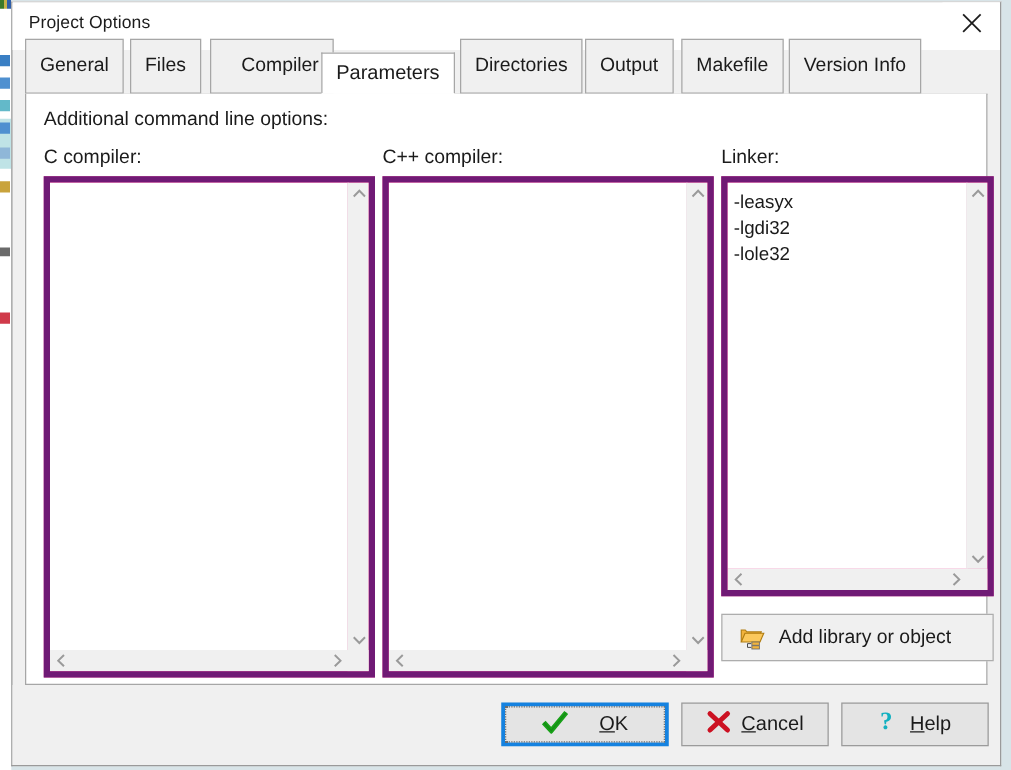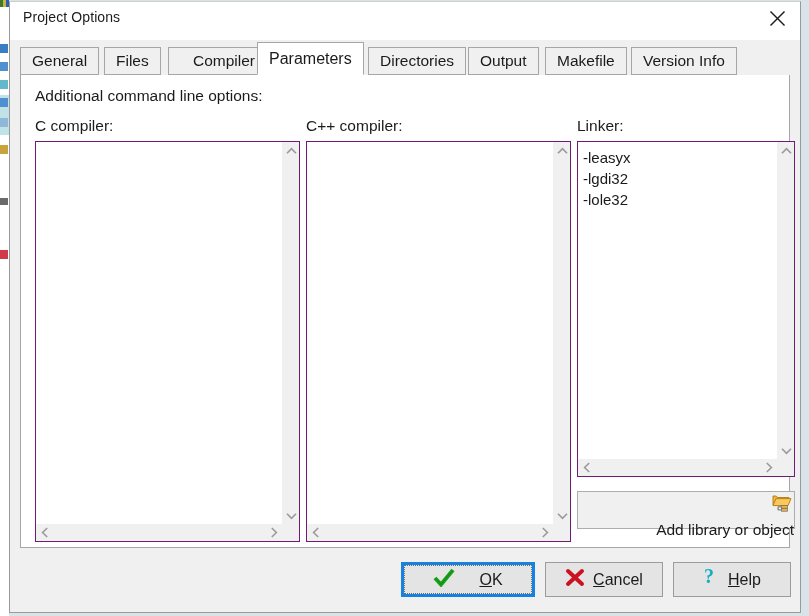--- a/index.html
+++ b/index.html
@@ -76,21 +76,21 @@
   .close-btn svg { display:block; }
 
   
   .tabstrip {
     position: absolute; left: 10px; top: 41px;
     width: 770px; height: 33px;
     border-bottom: 1px solid #a6a6a6;
   }
   .tab {
     position: absolute; bottom: 0;
-    height: 28px;
+    height: 44px;
     background: #f0f0f0;
     border: 1px solid #a6a6a6;
     border-bottom: 1px solid #a6a6a6;
     display: flex; align-items: center; justify-content: center;
     padding: 0 11px;
     font-size: 15.5px; color: #1b1b1b;
     white-space: nowrap;
   }
   .tab.active {
     height: 33px;
@@ -116,21 +116,21 @@
 
   .col-label {
     position: absolute;
     font-size: 15.5px; color: #1b1b1b;
   }
 
   
   .memo {
     position: absolute;
     background: #ec4899;
-    border: 1px solid #701a75;
+    border: 5px solid #701a75;
     overflow: hidden;
   }
   .memo .content {
     position: absolute; left: 0; top: 0; right: 17px; bottom: 17px;
     padding: 5px 4px 0 5px;
     font-size: 15px; color: #1a1a1a;
     line-height: 21px;
     overflow: hidden;
     white-space: pre;
     background: #ffffff;
@@ -157,26 +157,25 @@
   .vbar .up { top: 0; left: 0; }
   .vbar .down { bottom: 0; left: 0; }
   .hbar .left { left: 0; top: 0; }
   .hbar .right { right: 17px; top: 0; }
 
   
   .addlib-btn {
     position: absolute;
     background: #f0f0f0;
     border: 1px solid #adadad;
-    display: flex; align-items: flex-end;
+    display: flex; align-items: center;
     padding-left: 14px;
     gap: 9px;
     font-size: 15.5px; color: #1b1b1b;
     white-space: nowrap;
-    flex-direction: column;
   }
 
   
   .buttonbar {
     position: absolute; left: 0; bottom: 0;
     width: 790px; height: 64px;
     background: #f0f0f0;
   }
   .btn {
     position: absolute; top: 14px;

